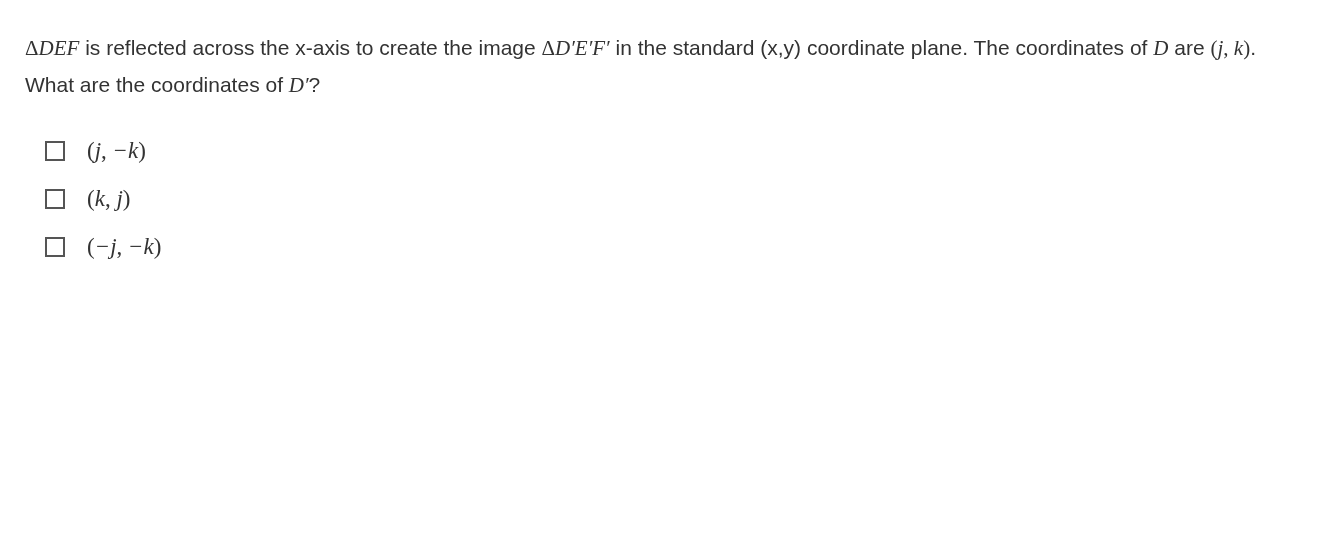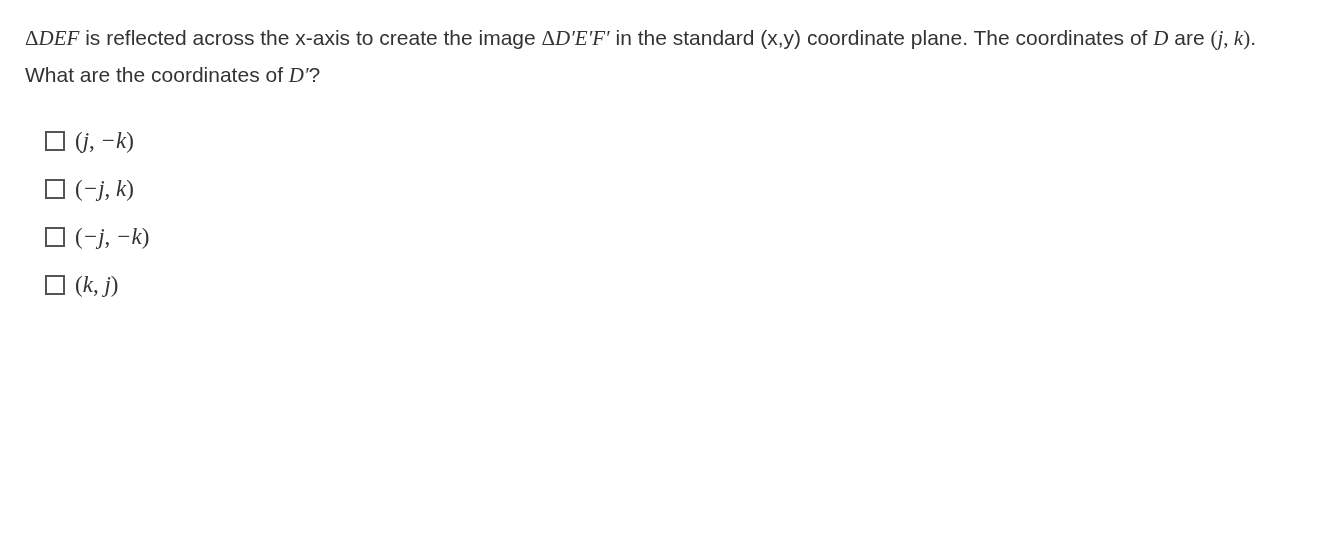--- a/index.html
+++ b/index.html
@@ -8,37 +8,38 @@
     font-family: Arial, Helvetica, sans-serif;
     font-size: 21px;
     color: #333;
     background: #fff;
     width: 1331px;
     box-sizing: border-box;
   }
   .question {
     line-height: 1.7;
     margin-bottom: 35px;
+    margin-top: 10px;
   }
   .math {
     font-family: "Times New Roman", Times, serif;
     font-style: italic;
   }
   .mathup {
     font-family: "Times New Roman", Times, serif;
     font-style: normal;
   }
   .options {
     padding-left: 20px;
   }
   .option-row {
     display: flex;
     align-items: center;
     margin-bottom: 22px;
-    gap: 10px;
+    gap: 22px;
   }
   .checkbox {
     width: 20px;
     height: 20px;
     border: 2px solid #555;
     background: #fff;
     flex-shrink: 0;
     box-sizing: border-box;
   }
   .option-label {
@@ -58,35 +59,29 @@
 
 <div class="options">
 
   <div class="option-row">
     <div class="checkbox"></div>
     <div class="option-label">
       <span>(</span><span class="v">j</span><span>, </span><span class="v">−k</span><span>)</span>
     </div>
   </div>
 
+
   <div class="option-row">
     <div class="checkbox"></div>
     <div class="option-label">
-      <span>(</span><span class="v">−j</span><span>, </span><span class="v">k</span><span>)</span>
+      <span>(</span><span class="v">k</span><span>, </span><span class="v">j</span><span>)</span>
     </div>
   </div>
 
   <div class="option-row">
     <div class="checkbox"></div>
     <div class="option-label">
       <span>(</span><span class="v">−j</span><span>, </span><span class="v">−k</span><span>)</span>
     </div>
   </div>
 
-  <div class="option-row">
-    <div class="checkbox"></div>
-    <div class="option-label">
-      <span>(</span><span class="v">k</span><span>, </span><span class="v">j</span><span>)</span>
-    </div>
-  </div>
-
 
 </div>
 
 </body></html>

